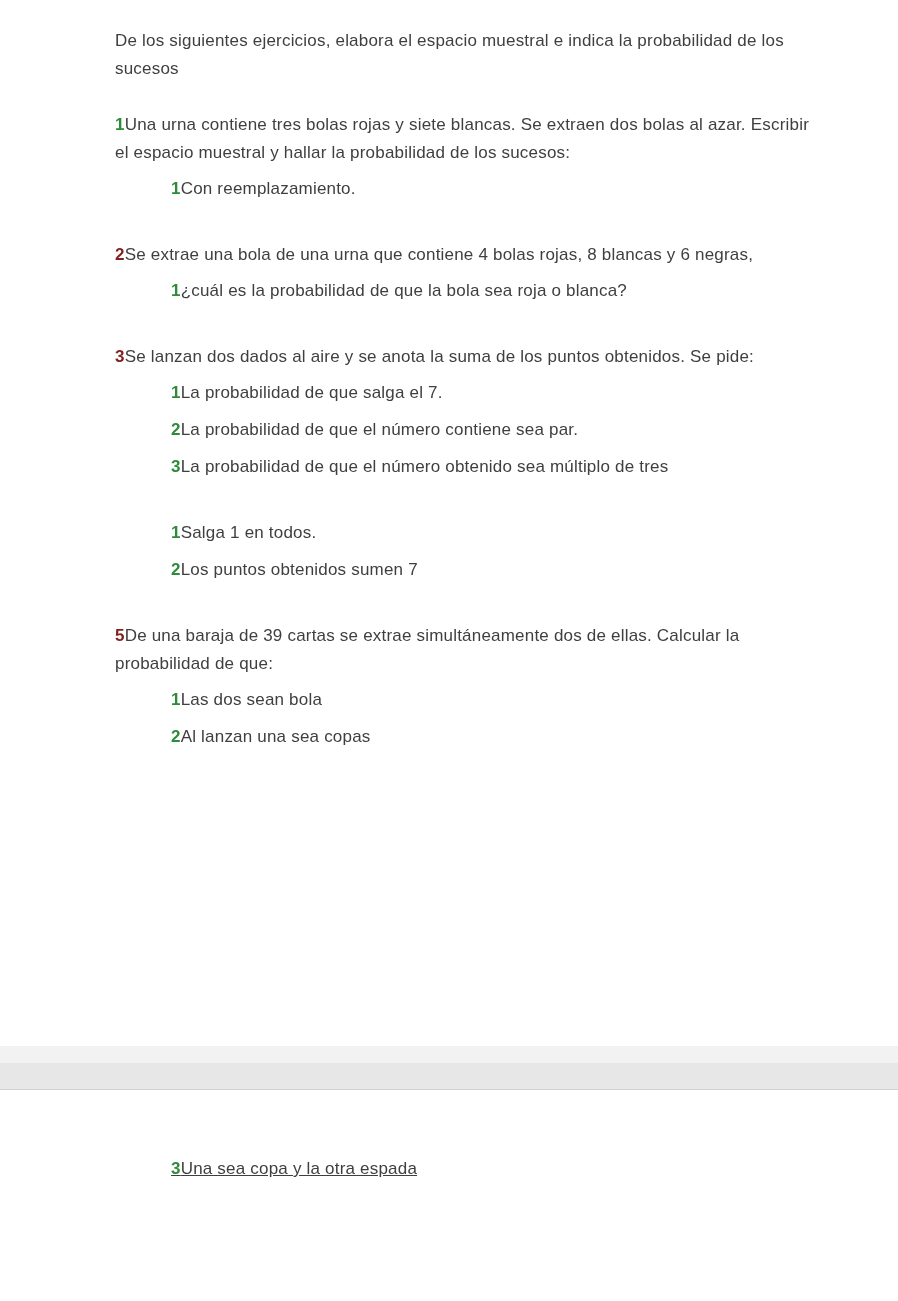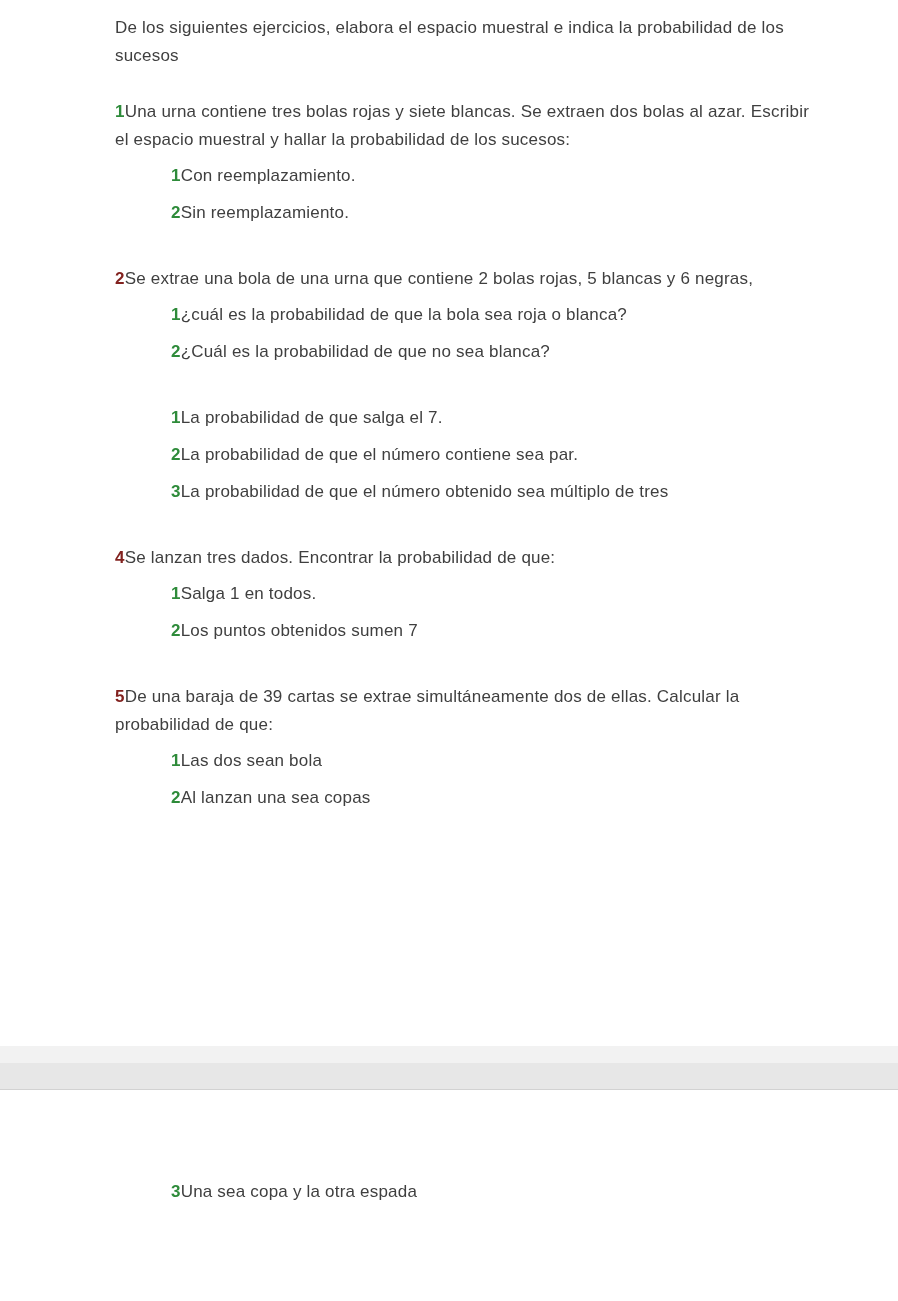--- a/index.html
+++ b/index.html
@@ -10,69 +10,67 @@
     overflow: hidden;
     font-family: "Liberation Sans", "DejaVu Sans", sans-serif;
     color: #3f3f3f;
   }
   .page { background: #ffffff; }
   .page-1 { height: 1046px; overflow: hidden; }
   .page-2 { height: 210px; overflow: hidden; }
   .content {
     width: 694px;
     margin-left: 115px;
-    padding-top: 14px;
+    padding-top: 27px;
     font-size: 17px;
     line-height: 28px;
     letter-spacing: 0.2px;
   }
   .intro { margin-bottom: 12px; }
   .exercise { margin-bottom: 38px; }
   .ex-p { margin-bottom: 8px; margin-top: 28px; }
   .justify { text-align: justify; }
   .item { padding-left: 56px; margin-bottom: 9px; }
   .num { font-weight: bold; }
   .num[data-color="green"] { color: #2e8b3a; }
   .num[data-color="maroon"] { color: #82221f; }
   .item .num { color: #2e8b3a; }
   .page-gap { height: 45px; }
   .gap-top { height: 17px; background: #f2f2f2; }
   .gap-bottom { height: 27px; background: #e7e7e7; border-bottom: 1px solid #d2d2d2; }
-  .page-2 .content { padding-top: 87px; }
+  .page-2 .content { padding-top: 64px; text-decoration: underline; }
 </style>
 </head>
 <body>
 
 <div>
 
   <section class="page page-1">
     <div class="content">
 
       <p class="intro">De los siguientes ejercicios, elabora el espacio muestral e indica la probabilidad de los sucesos</p>
 
       <div class="exercise">
         <p class="ex-p justify"><b class="num" data-color="green">1</b><span>Una urna contiene tres bolas rojas y siete blancas. Se extraen dos bolas al azar. Escribir el espacio muestral y hallar la probabilidad de los sucesos:</span></p>
         <p class="item"><b class="num">1</b><span>Con reemplazamiento.</span></p>
-        <p class="item"><b class="num">2</b><span>Sin reemplazamiento.</span></p>
       </div>
 
       <div class="exercise">
-        <p class="ex-p justify"><b class="num" data-color="maroon">2</b><span>Se extrae una bola de una urna que contiene 2 bolas rojas, 5 blancas y 6 negras,</span></p>
+        <p class="ex-p justify"><b class="num" data-color="maroon">2</b><span>Se extrae una bola de una urna que contiene 4 bolas rojas, 8 blancas y 6 negras,</span></p>
         <p class="item"><b class="num">1</b><span>¿cuál es la probabilidad de que la bola sea roja o blanca?</span></p>
-        <p class="item"><b class="num">2</b><span>¿Cuál es la probabilidad de que no sea blanca?</span></p>
       </div>
 
       <div class="exercise">
+        <p class="ex-p justify"><b class="num" data-color="maroon">3</b><span>Se lanzan dos dados al aire y se anota la suma de los puntos obtenidos. Se pide:</span></p>
         <p class="item"><b class="num">1</b><span>La probabilidad de que salga el 7.</span></p>
         <p class="item"><b class="num">2</b><span>La probabilidad de que el número contiene sea par.</span></p>
         <p class="item"><b class="num">3</b><span>La probabilidad de que el número obtenido sea múltiplo de tres</span></p>
       </div>
 
       <div class="exercise">
-        <p class="ex-p"><b class="num" data-color="maroon">4</b><span>Se lanzan tres dados. Encontrar la probabilidad de que:</span></p>
         <p class="item"><b class="num">1</b><span>Salga 1 en todos.</span></p>
         <p class="item"><b class="num">2</b><span>Los puntos obtenidos sumen 7</span></p>
       </div>
 
       <div class="exercise">
         <p class="ex-p"><b class="num" data-color="maroon">5</b><span>De una baraja de 39 cartas se extrae simultáneamente dos de ellas. Calcular la probabilidad de que:</span></p>
         <p class="item"><b class="num">1</b><span>Las dos sean bola</span></p>
         <p class="item"><b class="num">2</b><span>Al lanzan una sea copas</span></p>
       </div>
 

